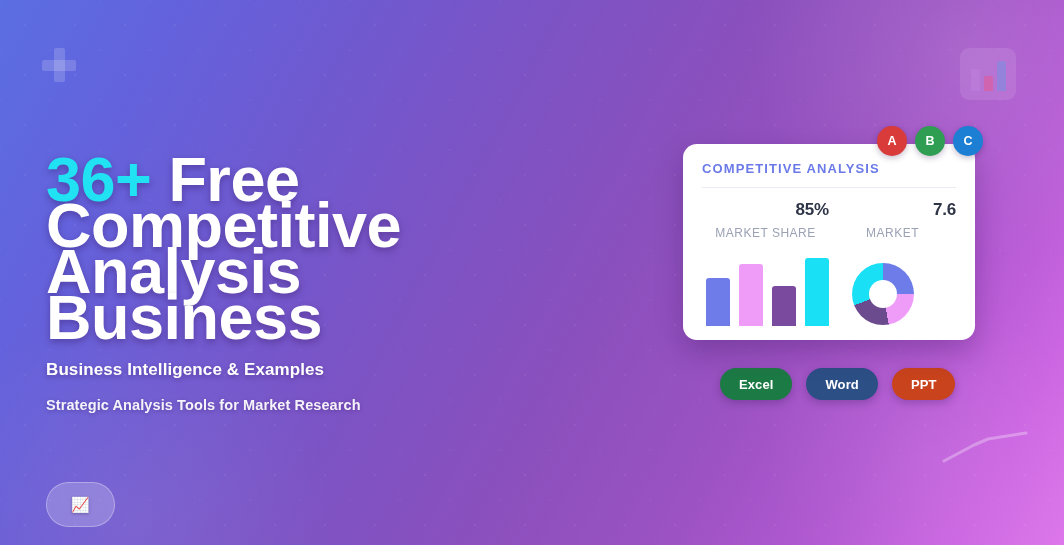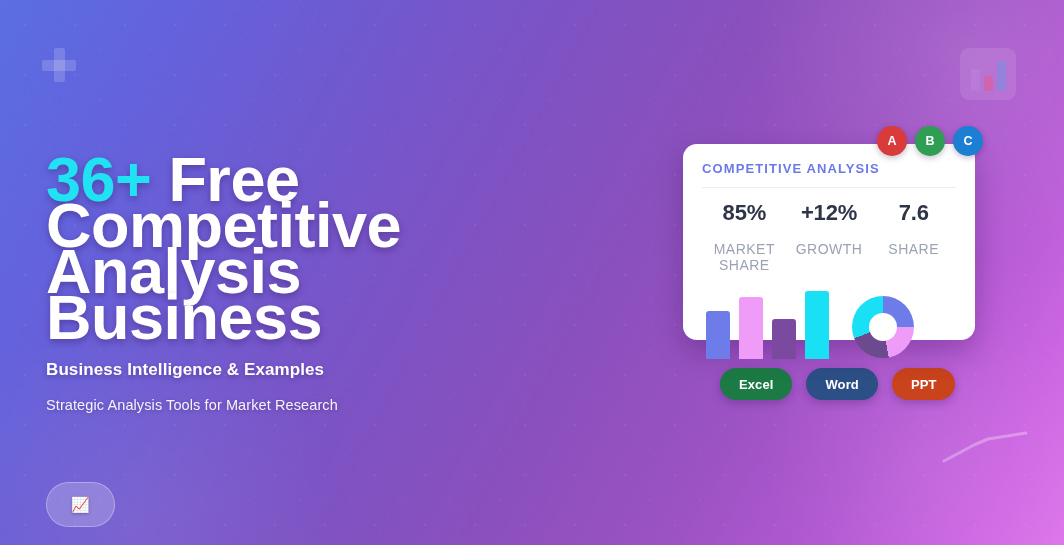--- a/index.html
+++ b/index.html
@@ -109,21 +109,21 @@
     color:#ffffff;
     font-size:17px;
     font-weight:bold;
     letter-spacing:.1px;
     text-shadow:0 2px 5px rgba(40,10,70,.32);
   }
   .tagline {
     margin-top:17px;
     color:rgba(255,255,255,.93);
     font-size:14.5px;
-    font-weight:normal;
+    font-weight:bold;
     letter-spacing:.1px;
     text-shadow:0 1px 4px rgba(40,10,70,.30);
   }
 
   
   .badge {
     position:absolute; left:46px; top:482px;
     display:inline-flex; align-items:center; gap:10px;
     height:45px; padding:0 24px;
     border-radius:23px;
@@ -168,24 +168,24 @@
   .card-divider {
     margin-top:11px;
     height:1px; background:#e9ecf3;
   }
 
   .stats {
     display:flex; margin-top:12px;
   }
   .stat { flex:1; text-align:center; }
   .stat .val {
-    color:#2e3547; font-size:22px; font-weight:bold; letter-spacing:-.2px;
+    color:#2e3547; font-size:17px; font-weight:bold; letter-spacing:-.2px;text-align:right;
   }
   .stat .lab {
-    margin-top:15px; color:#9aa2b4; font-size:14px; letter-spacing:.5px;
+    margin-top:6px; color:#9aa2b4; font-size:12px; letter-spacing:.5px;
   }
 
   .viz {
     position:relative; margin-top:14px;
     height:72px;
     display:flex; align-items:flex-end; gap:9px;
     padding-left:4px;
   }
   .bar { width:24px; border-radius:3px 3px 0 0; }
   .donut { margin-left:14px; margin-bottom:1px; width:62px; height:62px; position:relative; }
@@ -259,26 +259,22 @@
     <div class="card">
       <div class="card-title" style="color: rgb(107, 122, 232);">COMPETITIVE ANALYSIS</div>
       <div class="card-divider"></div>
 
       <div class="stats">
         <div class="stat">
           <div class="val">85%</div>
           <div class="lab">MARKET SHARE</div>
         </div>
         <div class="stat">
-          <div class="val">+12%</div>
-          <div class="lab">GROWTH</div>
-        </div>
-        <div class="stat">
           <div class="val">7.6</div>
-          <div class="lab">SHARE</div>
+          <div class="lab">MARKET</div>
         </div>
       </div>
 
       <div class="viz">
         <div class="bar" style="height: 48px; background: rgb(109, 124, 232);"></div>
         <div class="bar" style="height: 62px; background: rgb(238, 156, 248);"></div>
         <div class="bar" style="height: 40px; background: rgb(122, 74, 158);"></div>
         <div class="bar" style="height: 68px; background: rgb(25, 224, 245);"></div>
 
         <div class="donut" style="background: conic-gradient(rgb(109, 124, 232) 0deg, rgb(109, 124, 232) 90deg, rgb(238, 156, 248) 90deg, rgb(238, 156, 248) 169.2deg, rgb(107, 74, 142) 169.2deg, rgb(107, 74, 142) 248.4deg, rgb(25, 224, 245) 248.4deg, rgb(25, 224, 245) 360deg); border-radius: 50%;">

